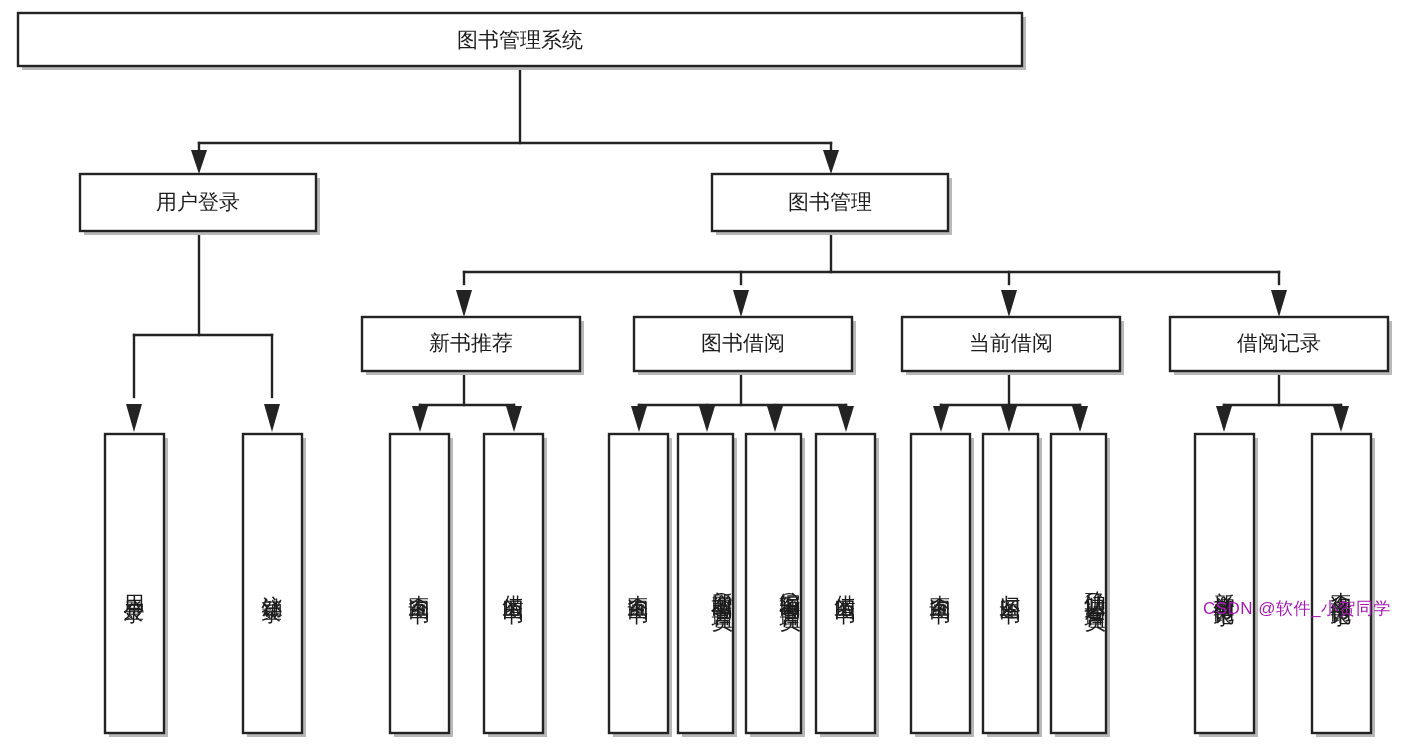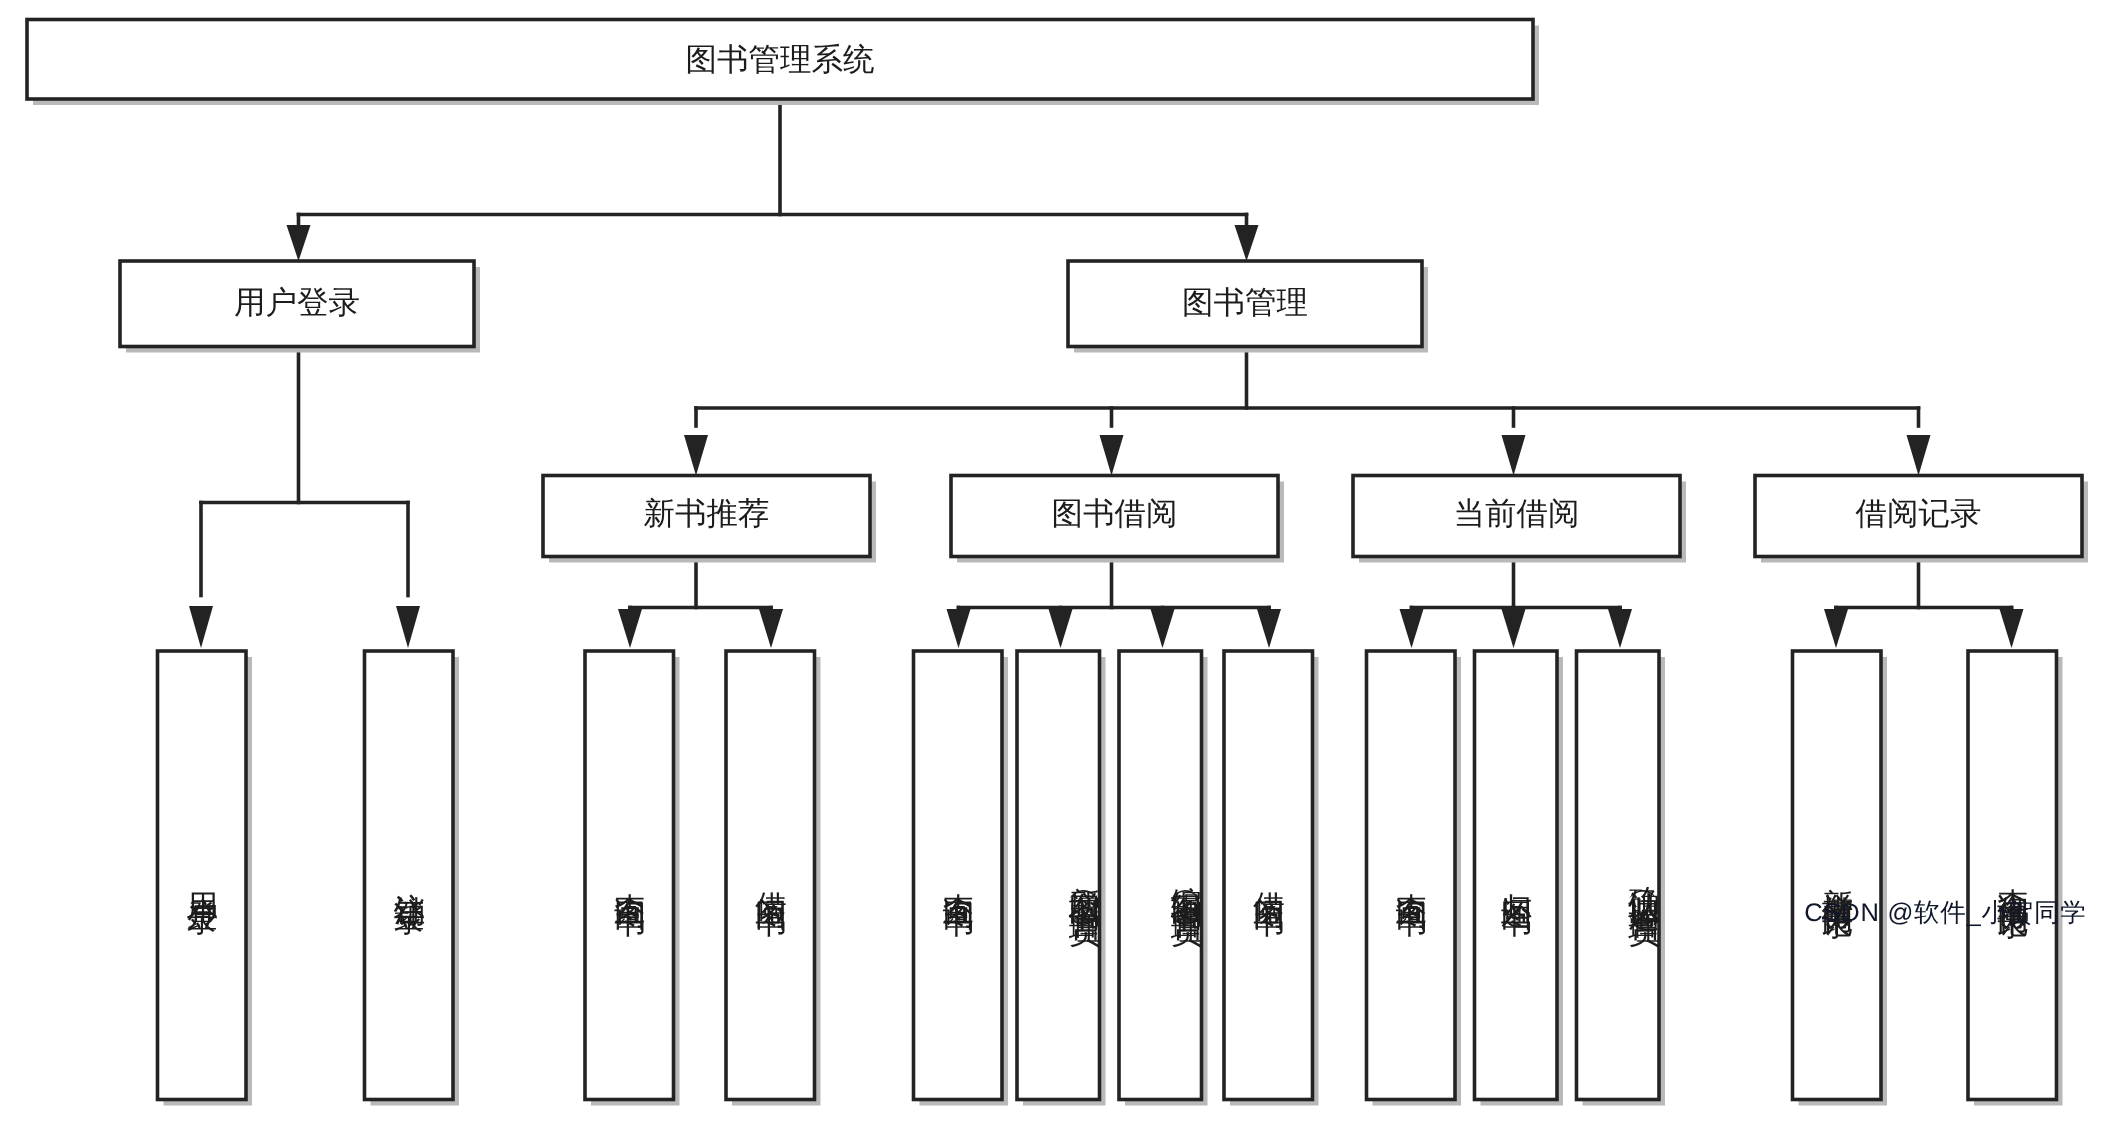--- a/index.html
+++ b/index.html
@@ -69,21 +69,21 @@
     text-align: center;
     pointer-events: none;
     box-sizing: border-box;
   }
   .watermark {
     position: absolute;
     right: 14px;
     bottom: 6px;
     font-family: "Liberation Sans", "DejaVu Sans", sans-serif;
     font-size: 17px;
-    color: #0f172a;
+    color: #a21caf;
     letter-spacing: 0.5px;
     white-space: nowrap;
   }
 </style>
 </head>
 <body>
 
 <div id="diagram-root">
 
   <svg id="tree-svg" viewBox="0 0 1405 747">

